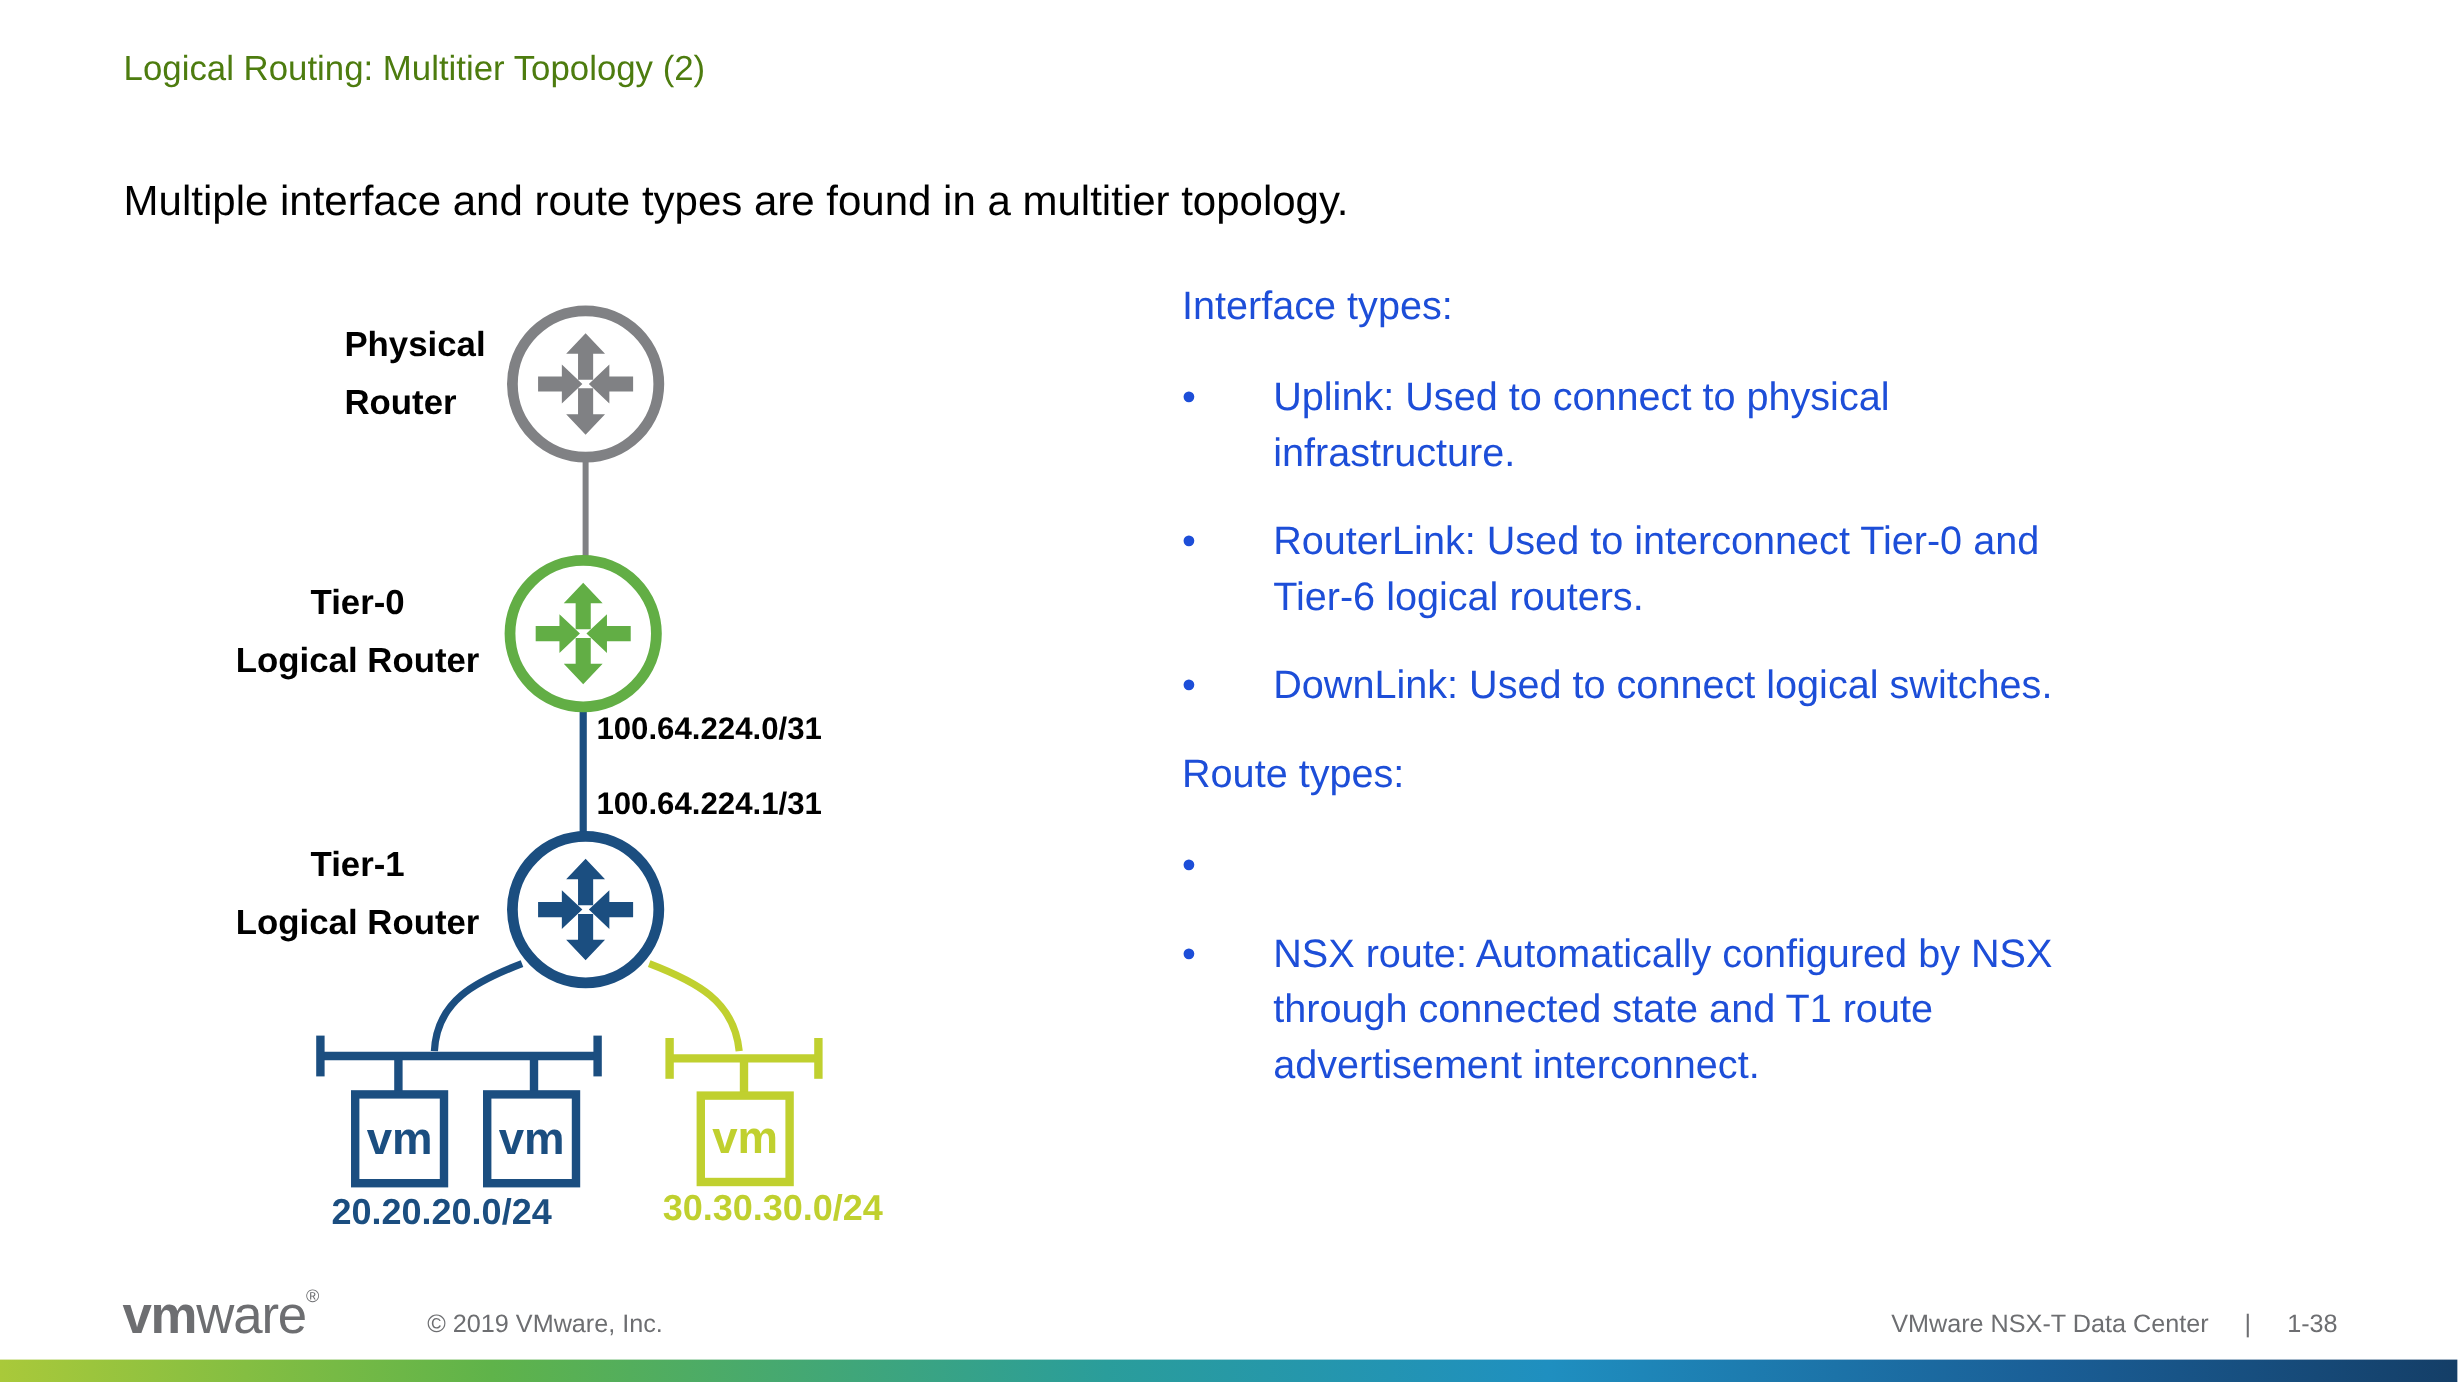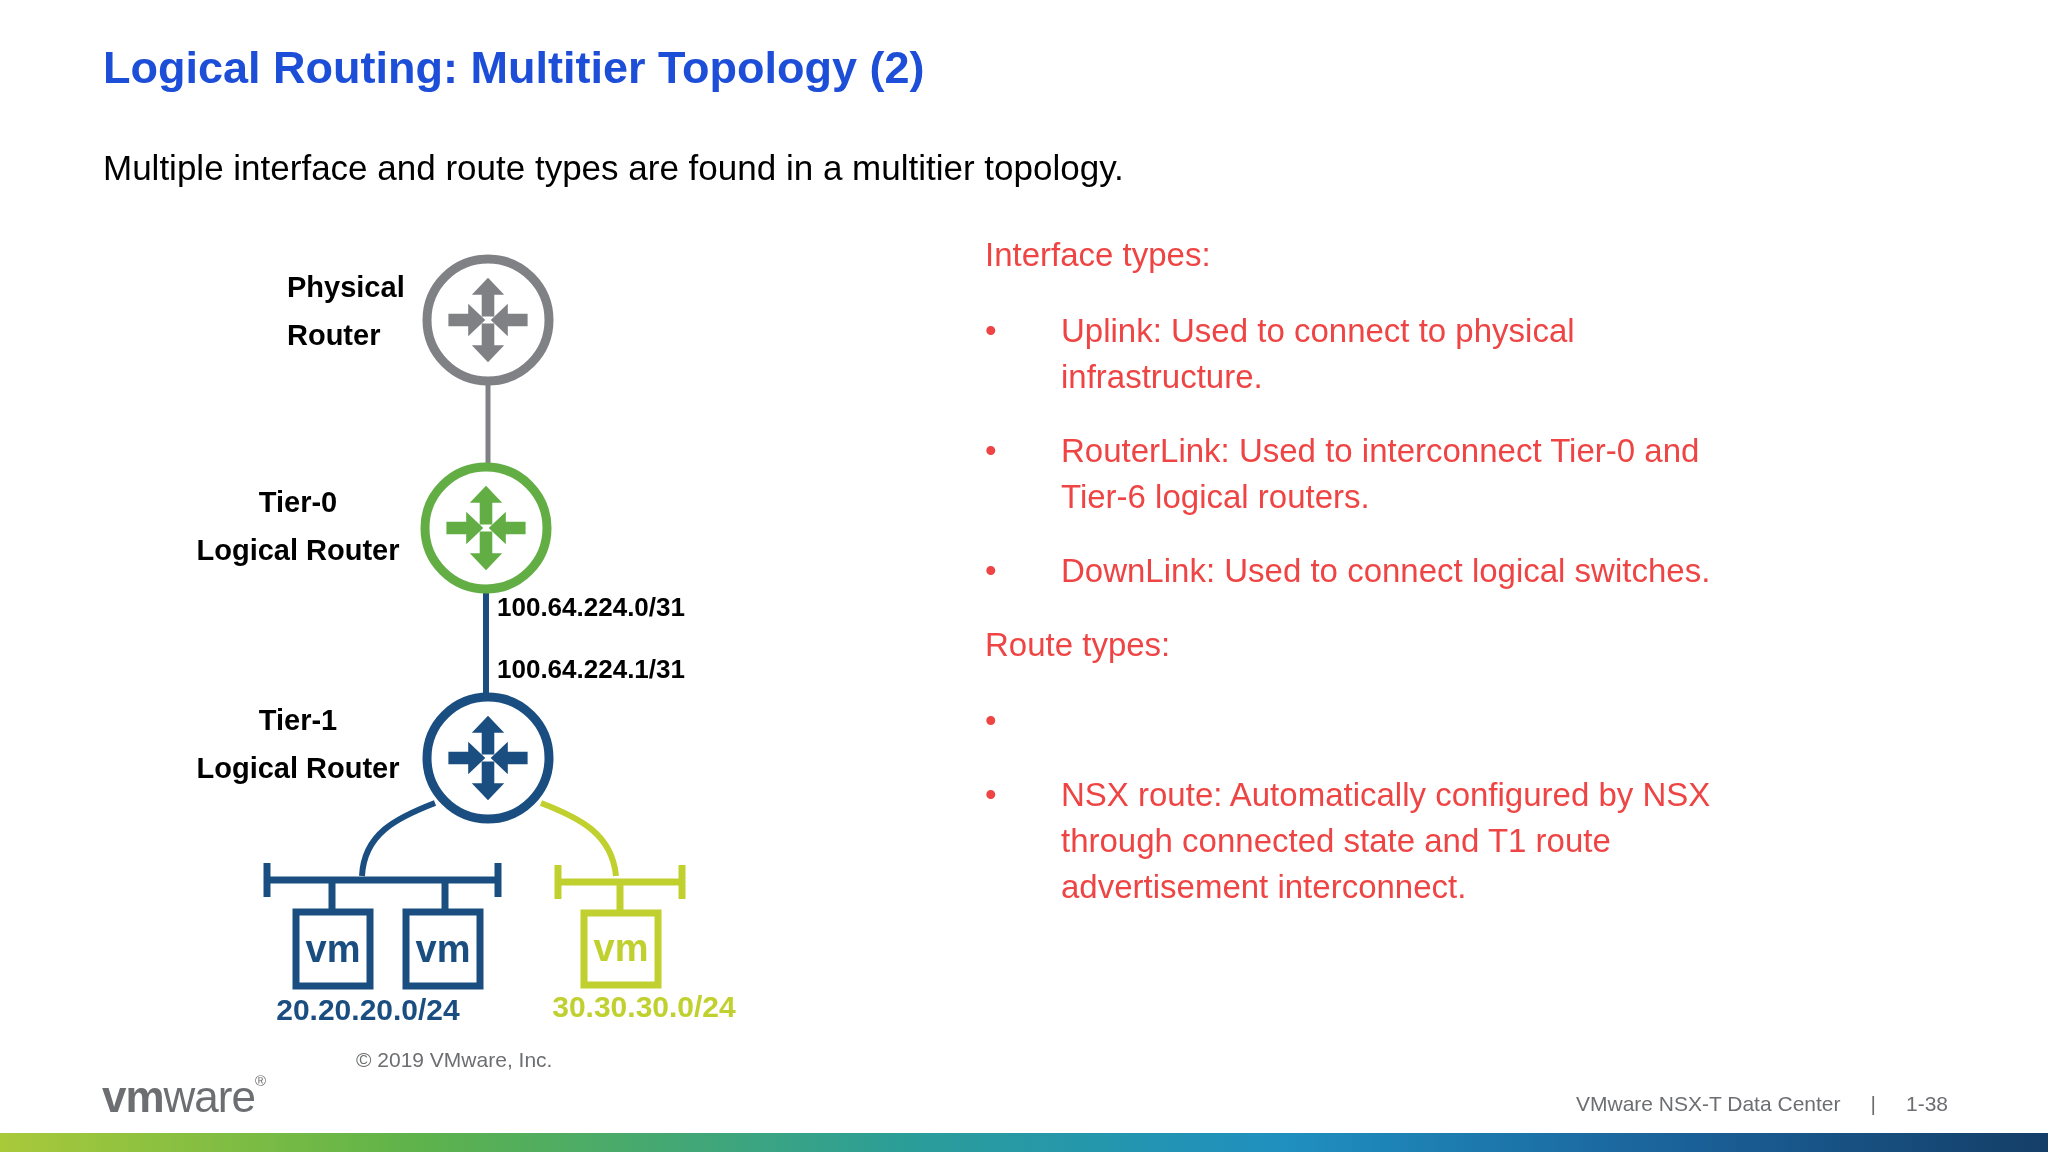--- a/index.html
+++ b/index.html
@@ -2,45 +2,45 @@
 <html><head>
 <meta charset="utf-8">
 <style>
   html,body{margin:0;padding:0;}
   body{
     width:2048px;height:1152px;position:relative;overflow:hidden;
     background:#ffffff;font-family:"Liberation Sans",sans-serif;
   }
   .title{
     position:absolute;left:103px;top:42px;margin:0;
-    font-size:45px;font-weight:700;color:#1d4ed8;white-space:nowrap;
+    font-size:29px;font-weight:400;color:#4d7c0f;white-space:nowrap;
   }
   .subtitle{
     position:absolute;left:103px;top:148px;margin:0;
     font-size:35px;font-weight:400;color:#000000;white-space:nowrap;text-align:center;
   }
   .diagram{position:absolute;left:0;top:0;}
   .content{
     position:absolute;left:985px;top:232px;width:980px;
-    color:#ef4444;font-size:33px;line-height:46px;
+    color:#1d4ed8;font-size:33px;line-height:46px;
   }
   .content .heading{margin:0 0 30px 0;font-weight:400;}
   .content ul{list-style:none;margin:0 0 6px 0;padding:0;}
   .content li{display:flex;margin:0 0 28px 0;}
   .content .dot{flex:none;width:76px;}
   .content .btext{white-space:pre-line;}
   .footer-logo{
     position:absolute;left:102px;top:1072px;color:#6d6e71;
     font-size:44px;letter-spacing:-1px;white-space:nowrap;
   }
   .footer-logo .vm{font-weight:700;}
   .footer-logo .ware{font-weight:400;margin-top:35px;}
   .footer-logo .reg{font-size:15px;vertical-align:26px;letter-spacing:0;}
   .footer-copy{
-    position:absolute;left:356px;top:1048px;color:#6d6e71;font-size:21px;white-space:nowrap;
+    position:absolute;left:356px;top:1092px;color:#6d6e71;font-size:21px;white-space:nowrap;
   }
   .footer-right{
     position:absolute;right:100px;top:1092px;color:#6d6e71;font-size:21px;
     display:flex;gap:30px;align-items:flex-end;white-space:nowrap;
   }
   .bottom-bar{
     position:absolute;left:0;bottom:0;width:2048px;height:19px;
     background:linear-gradient(90deg,#a9c93a 0%,#5fb34a 20%,#2a9d9b 45%,#1f8fc0 63%,#1a5f97 83%,#143e67 100%);
   }
   svg text{font-family:"Liberation Sans",sans-serif;}

